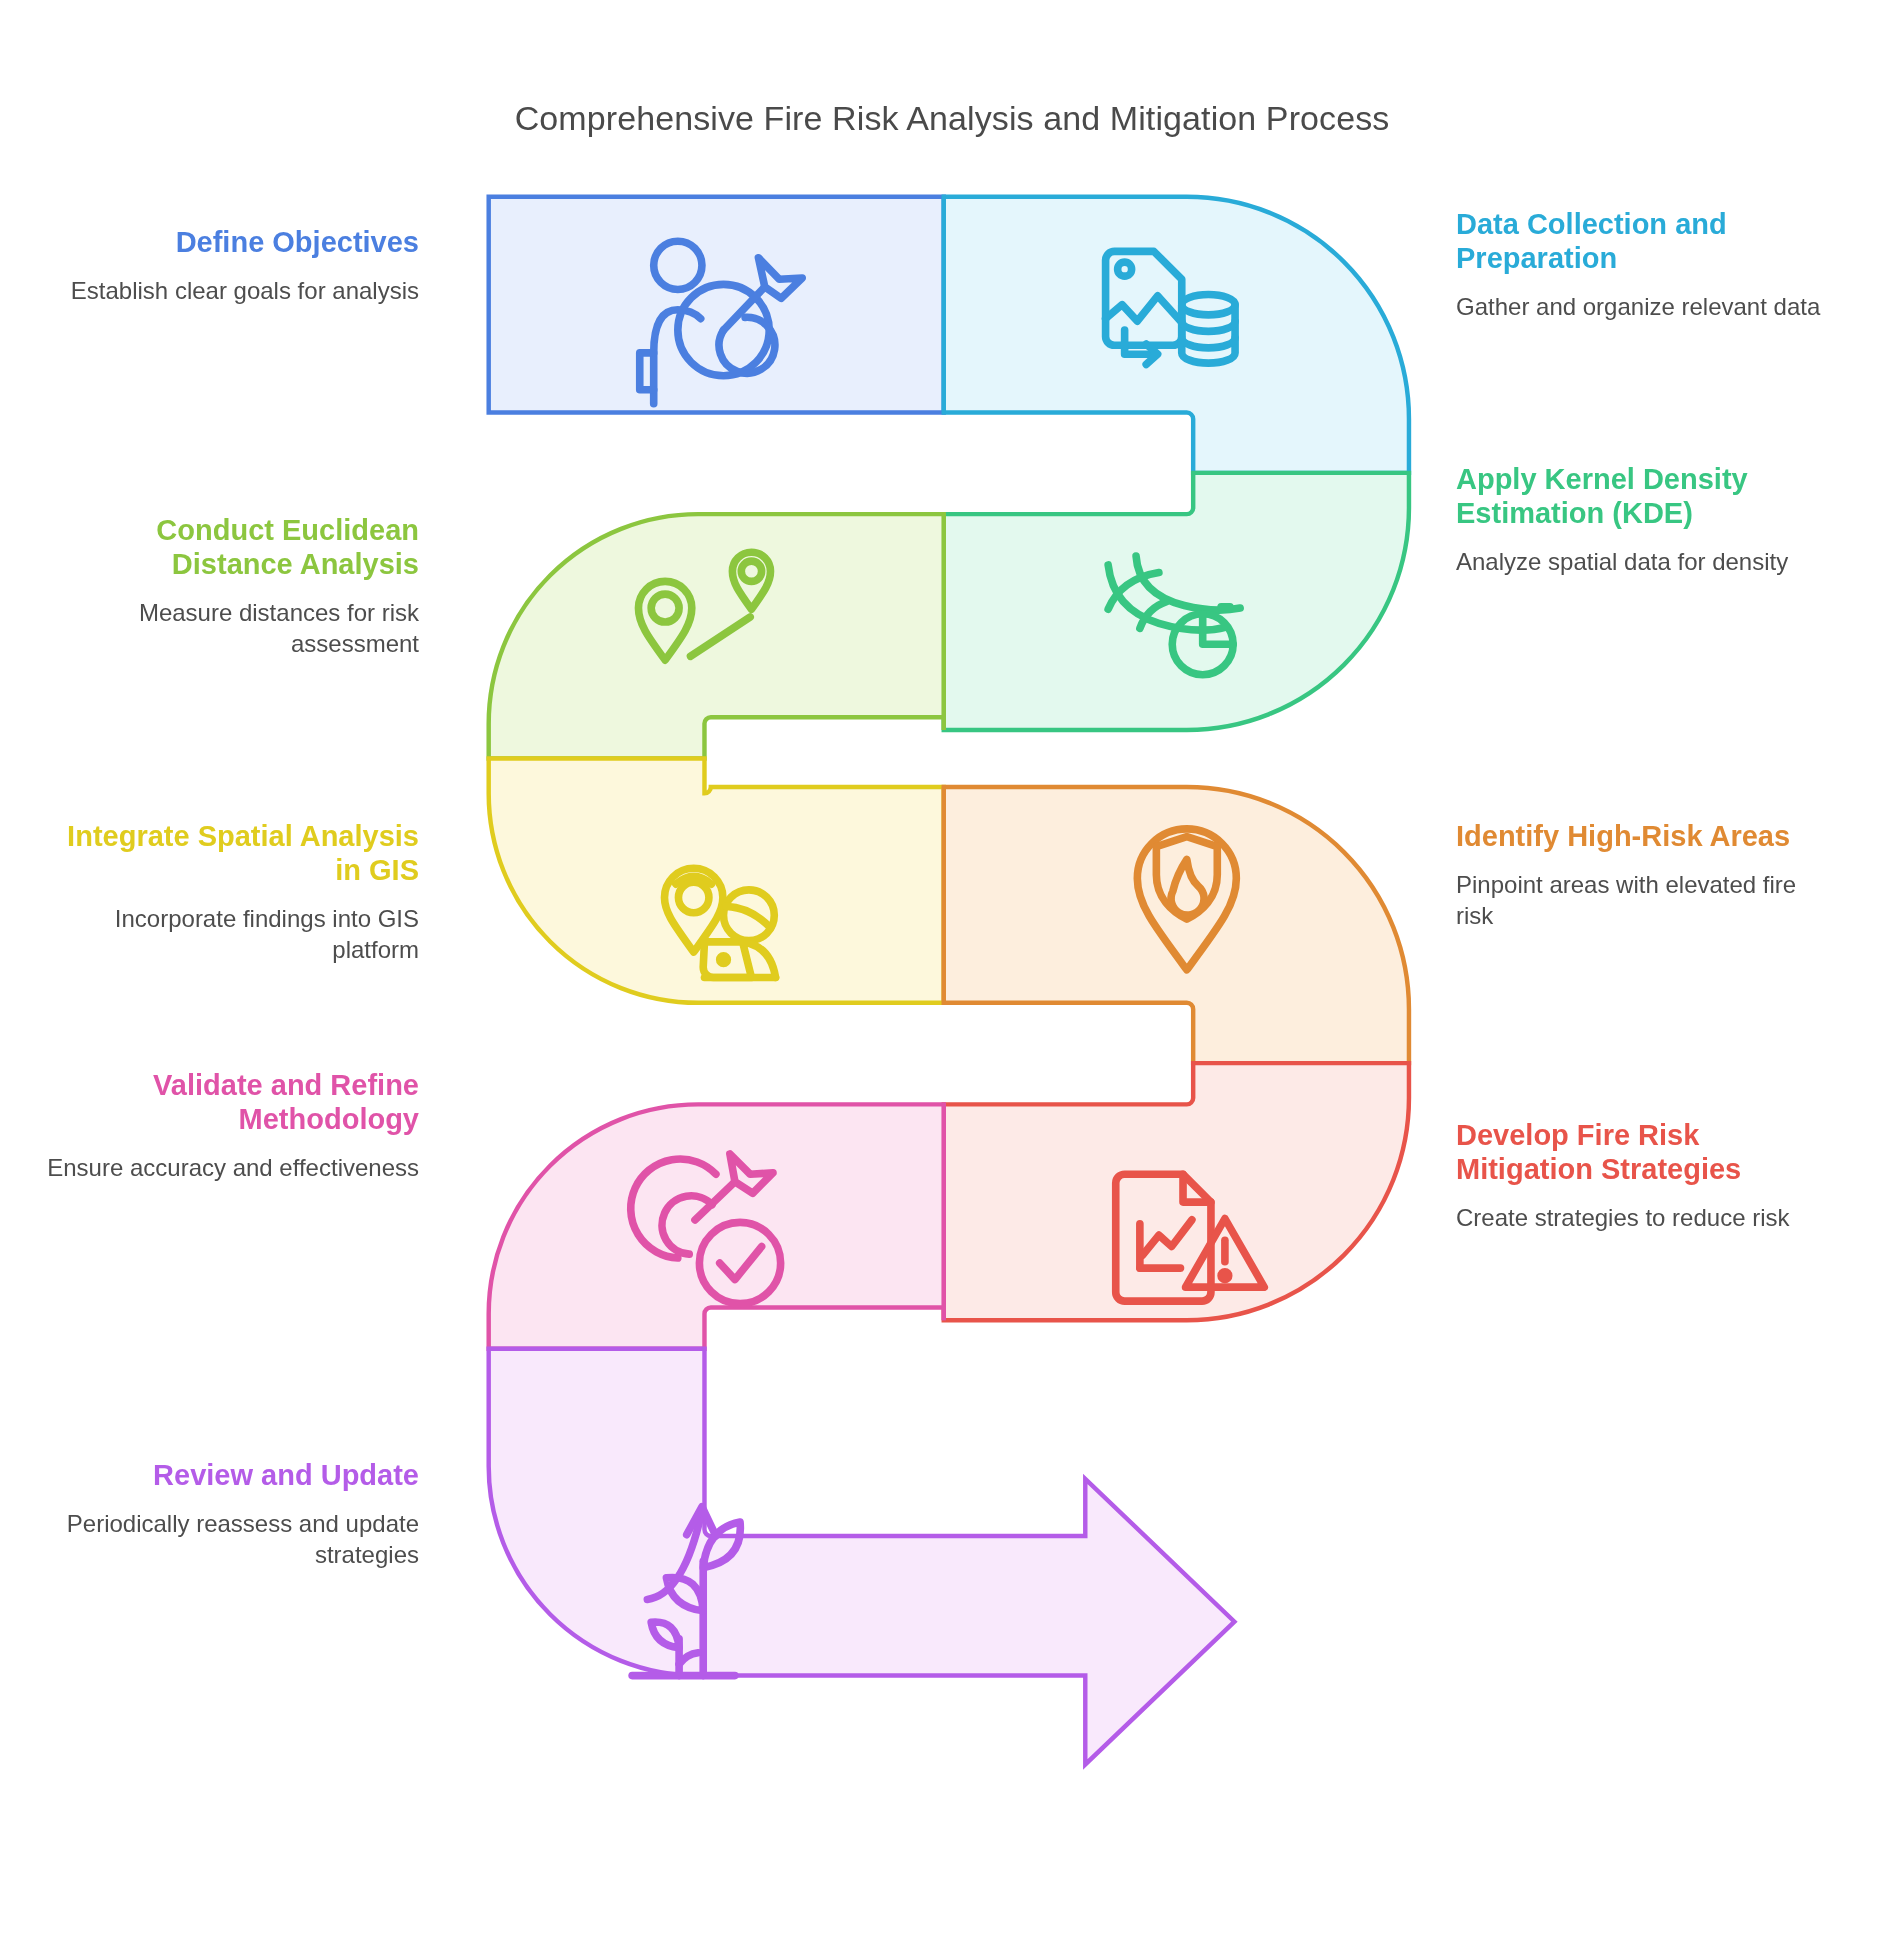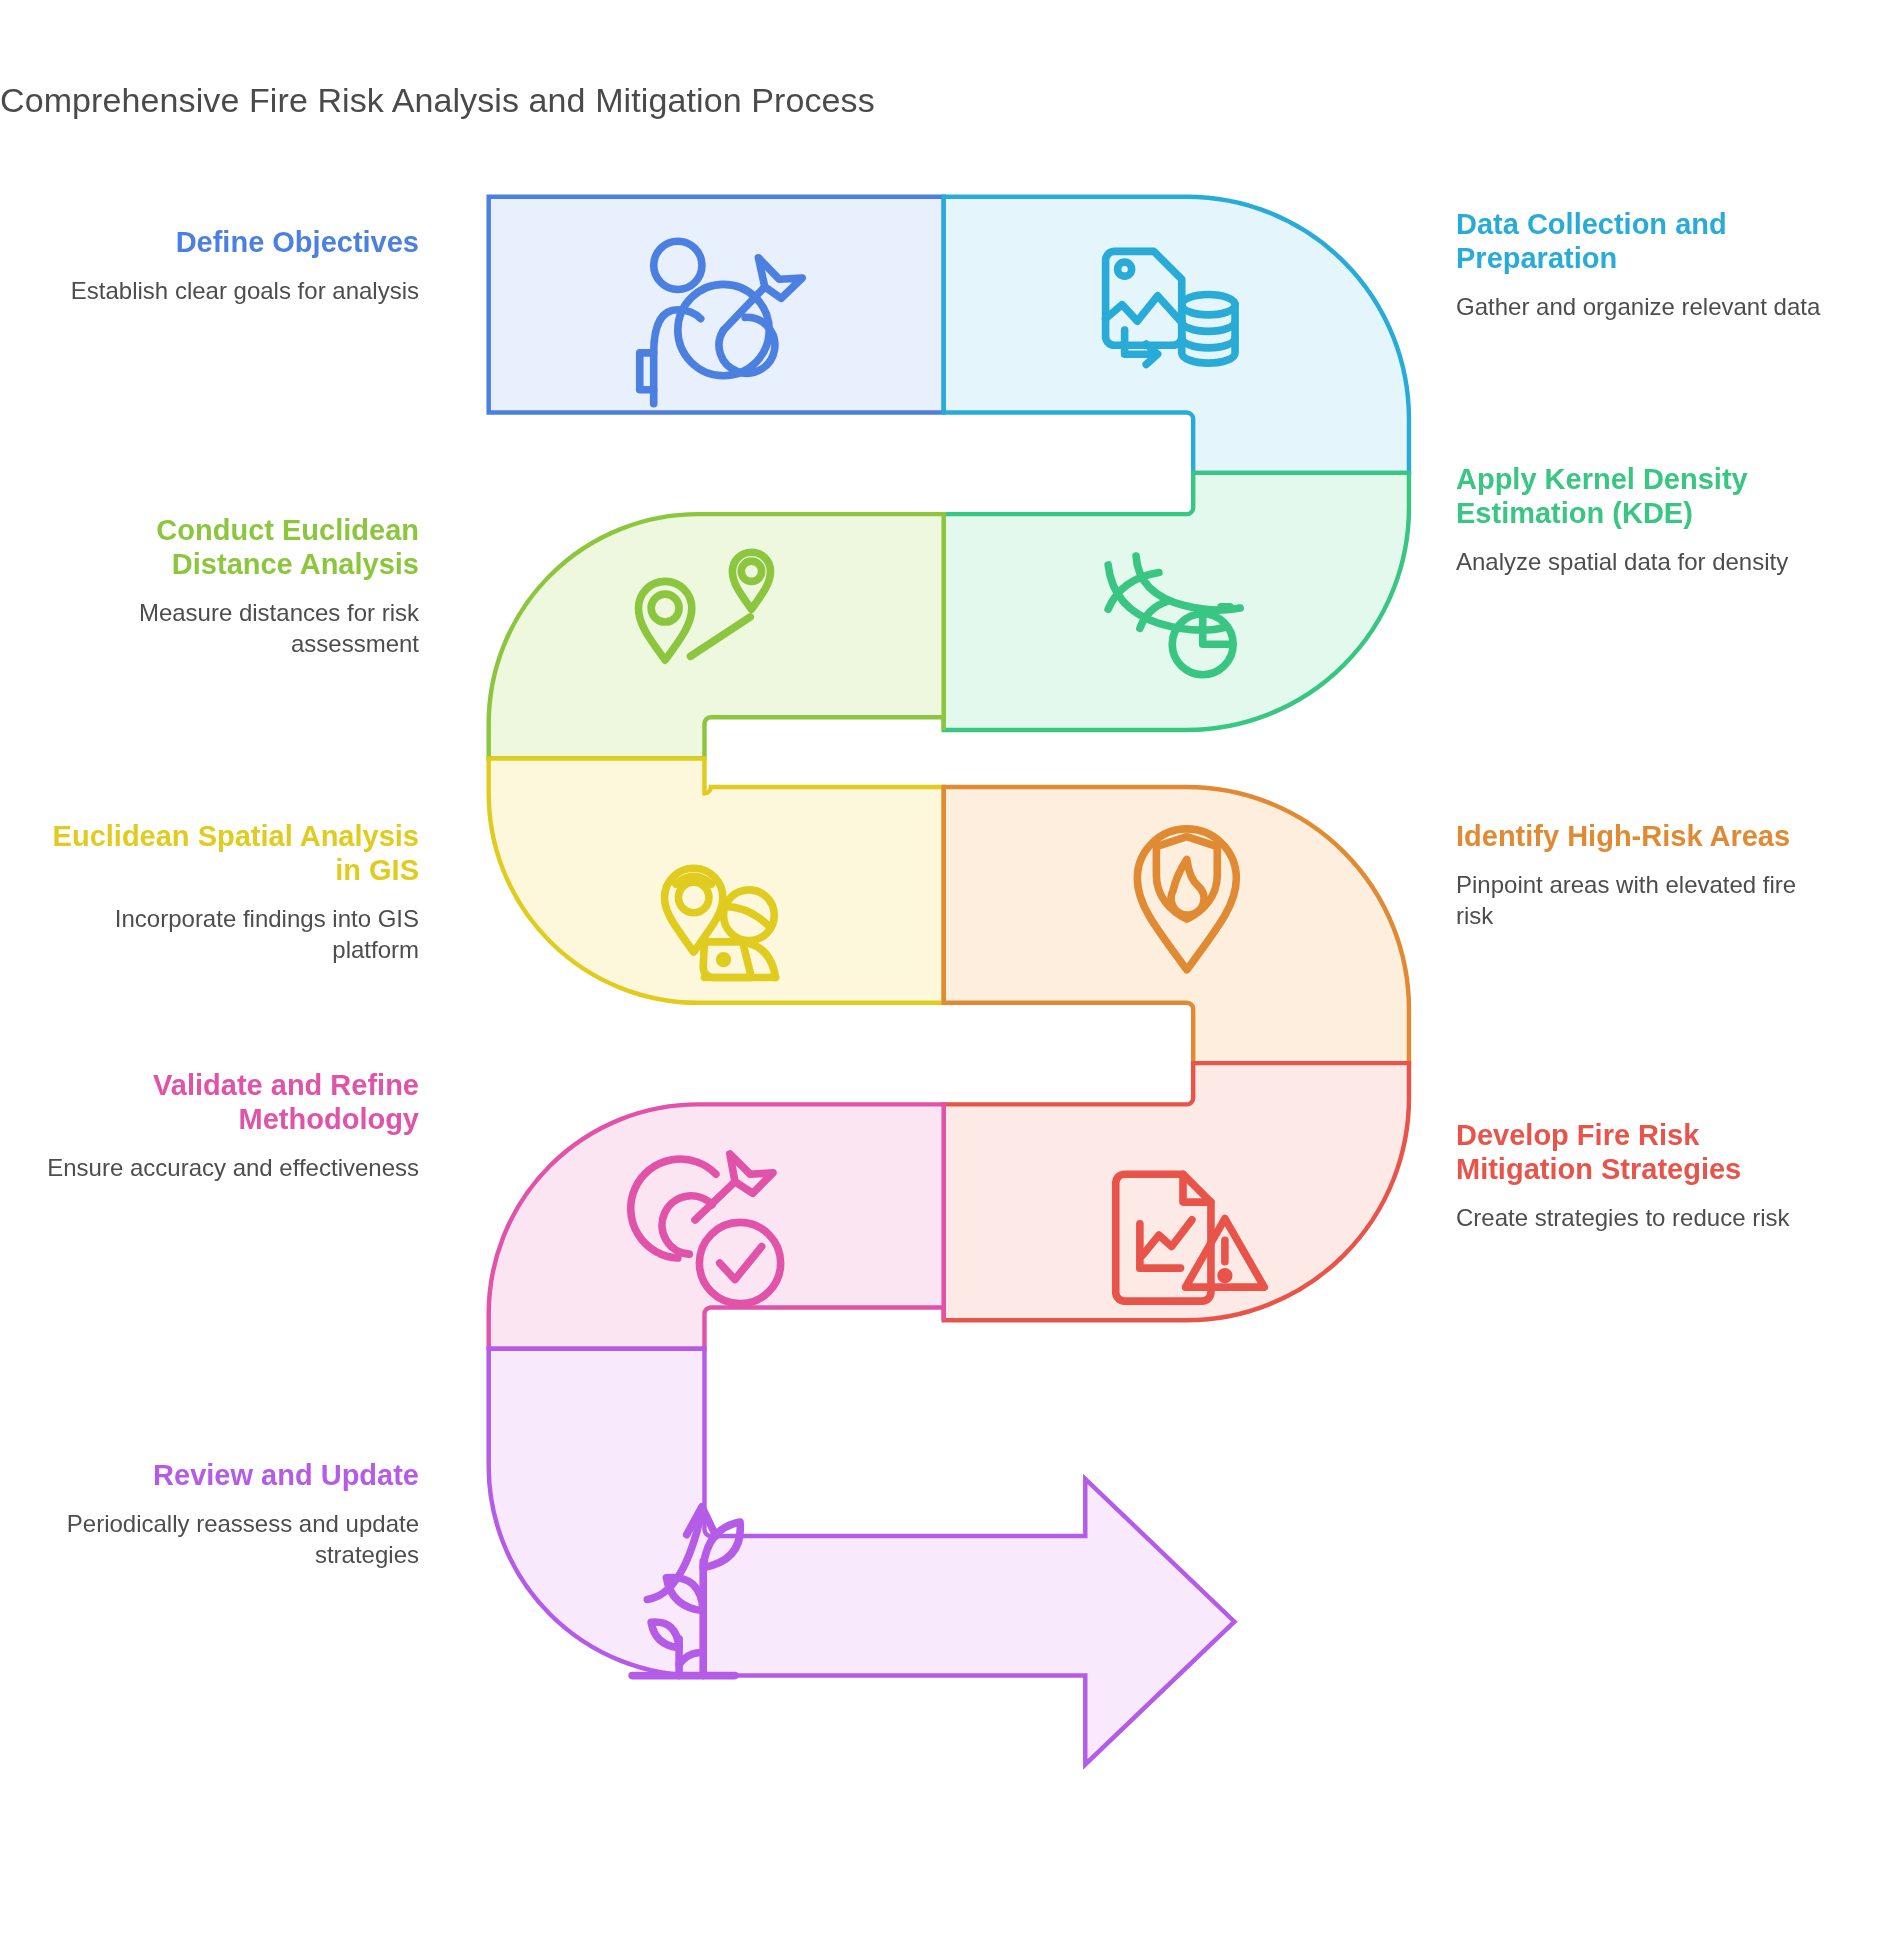--- a/index.html
+++ b/index.html
@@ -9,21 +9,22 @@
     font-family: "Liberation Sans", sans-serif;
     overflow: hidden;
   }
   #page {
     position: relative;
     width: 1904px; height: 1946px;
     background: #ffffff;
   }
   #title {
     position: absolute;
-    left: 0; right: 0; top: 81px;
+    left: 0; right: 0; top: 99px;
+    text-align: center;
     font-size: 34px;
     font-weight: 400;
     color: #4a4a4a;
     letter-spacing: 0.1px;
   }
   .side-label {
     position: absolute;
     width: 381px;
   }
   .side-label.left { left: 38px; text-align: right; }
@@ -267,21 +268,21 @@
     <div class="lbl-title" style="color:#38c682">Apply Kernel Density Estimation (KDE)</div>
     <div class="lbl-desc">Analyze spatial data for density</div>
   </div>
 
   <div class="side-label left" style="top: 514px;">
     <div class="lbl-title" style="color:#8cc63f">Conduct Euclidean Distance Analysis</div>
     <div class="lbl-desc">Measure distances for risk assessment</div>
   </div>
 
   <div class="side-label left" style="top: 820px;">
-    <div class="lbl-title" style="color:#e0cc1e">Euclidean Spatial Analysis in GIS</div>
+    <div class="lbl-title" style="color:#e0cc1e">Integrate Spatial Analysis in GIS</div>
     <div class="lbl-desc">Incorporate findings into GIS platform</div>
   </div>
 
   <div class="side-label right" style="top: 820px;">
     <div class="lbl-title" style="color:#e08a33">Identify High-Risk Areas</div>
     <div class="lbl-desc">Pinpoint areas with elevated fire risk</div>
   </div>
 
   <div class="side-label right" style="top: 1119px;">
     <div class="lbl-title" style="color:#e8544a">Develop Fire Risk Mitigation Strategies</div>

